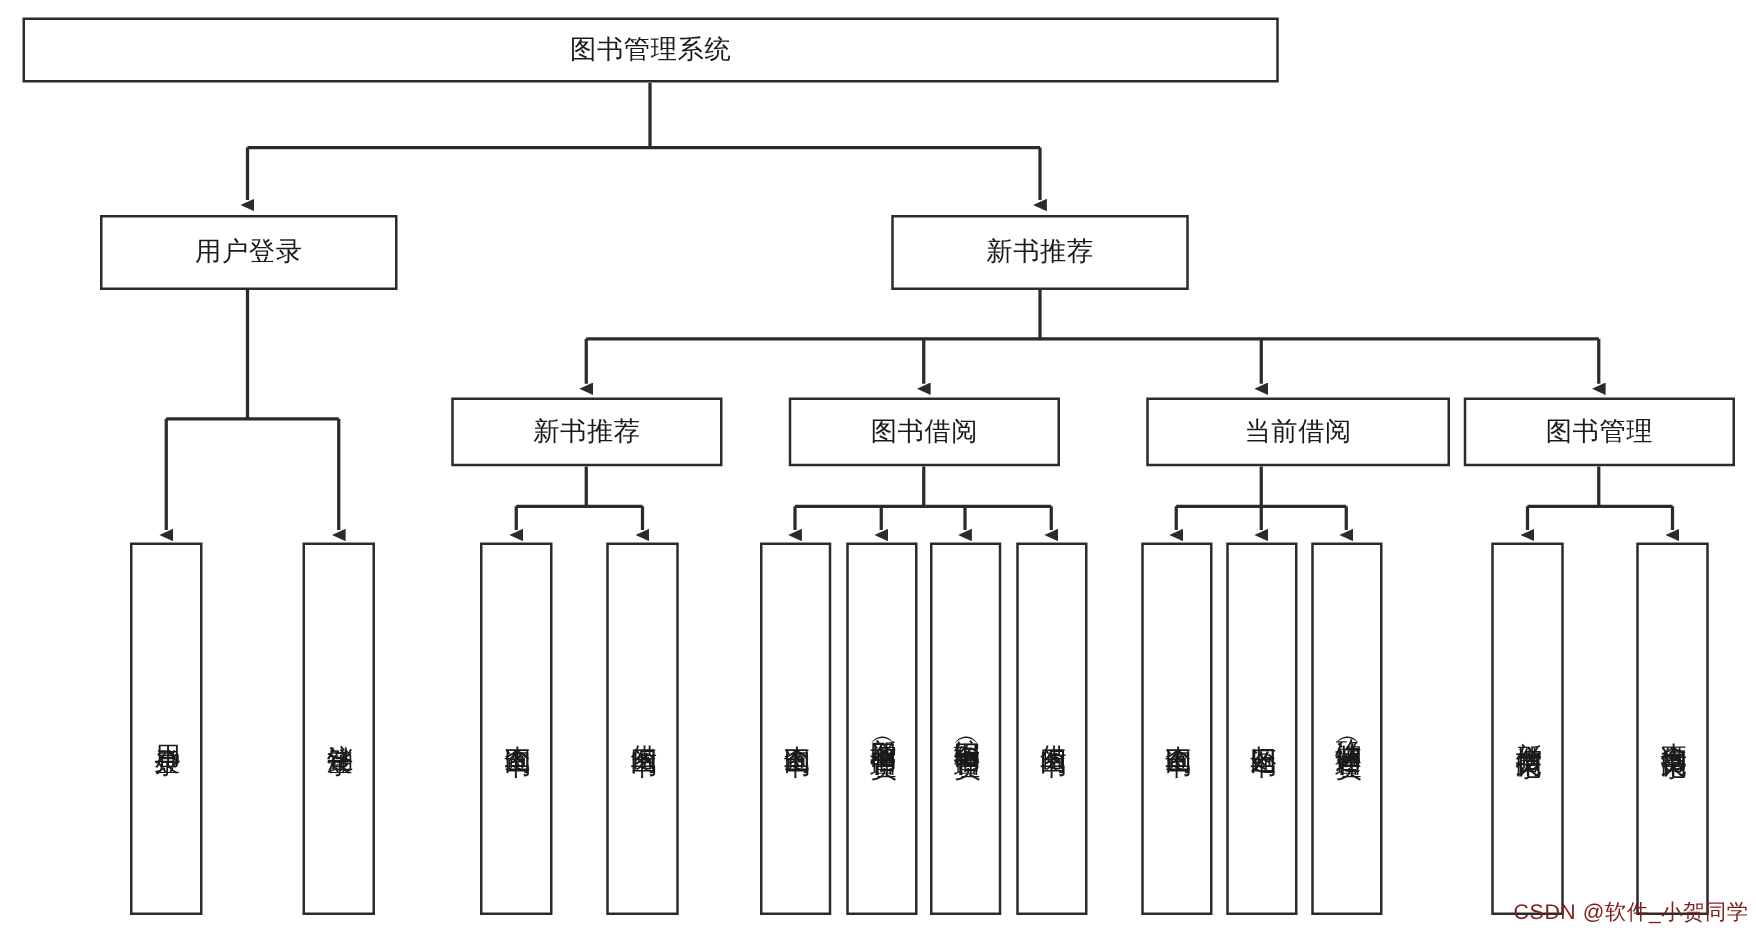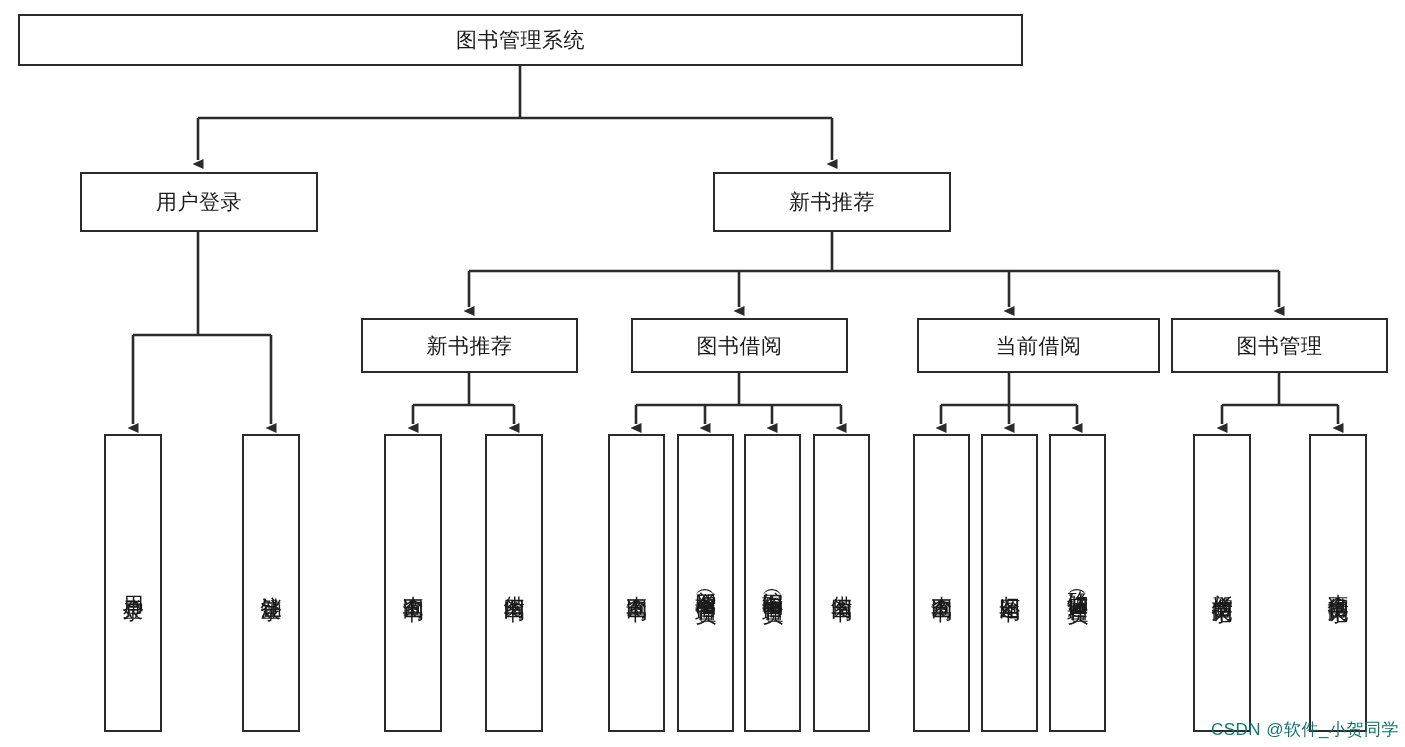--- a/index.html
+++ b/index.html
@@ -53,21 +53,21 @@
   .node.vert .vtext {
     writing-mode: vertical-rl;
     text-orientation: upright;
     white-space: nowrap;
   }
   .watermark {
     position: absolute;
     right: 6px;
     bottom: 6px;
     font-size: 17px;
-    color: #0f766e;
+    color: #7f1d1d;
     letter-spacing: 0.5px;
     z-index: 3;
     user-select: none;
     white-space: nowrap;
   }
 </style>
 </head>
 <body>
 
 <div id="canvas">

